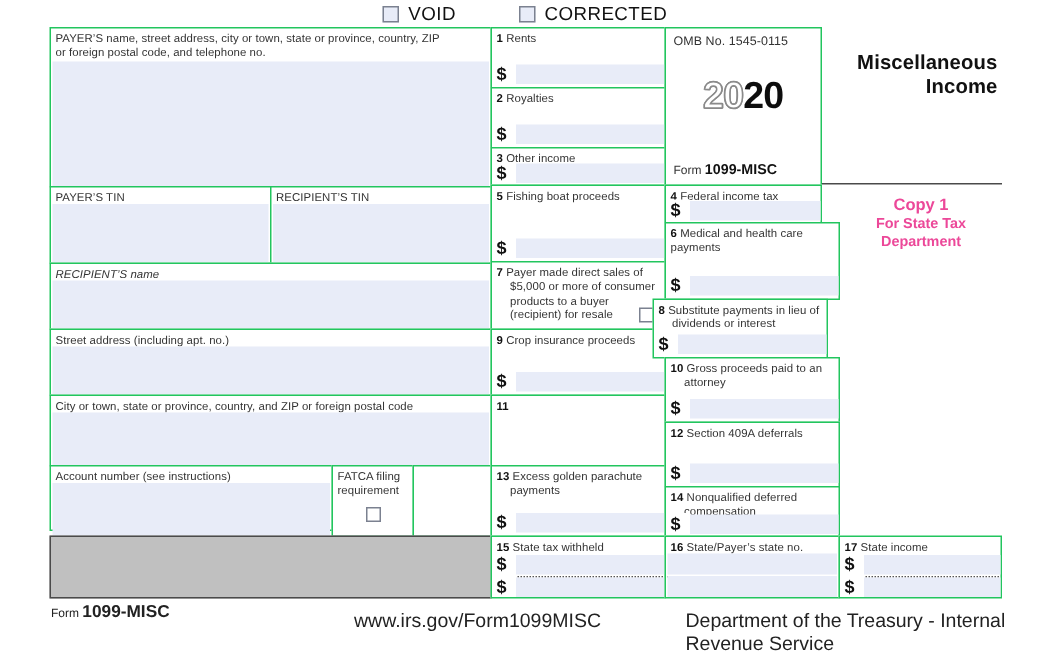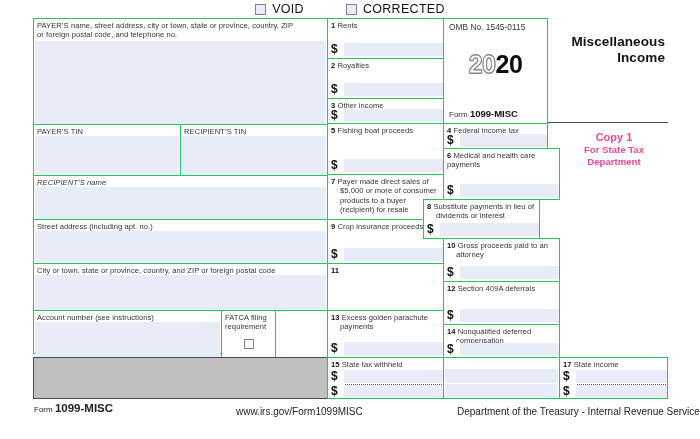--- a/index.html
+++ b/index.html
@@ -82,21 +82,21 @@
 
   .formno{font-size:8px;color:#333;}
   .formno b{font-size:9.5px;color:#111;}
 
   
   .graybar{position:absolute;background:#c0c0c0;border:1px solid #4a4a4a;box-sizing:border-box;}
 
   
   .footer{position:absolute;font-size:8px;color:#222;}
   .footer b{font-size:11.5px;}
-  .footer.center{font-size:10px;}
+  .footer.center{font-size:13px;}
 
   
   .dotted{
     position:absolute;left:1px;right:1px;height:0;
     border-top:1px dotted #555;
   }
   .small-cb{
     width:10px;height:10px;border:1px solid #7b8190;background:#fff;
     box-sizing:border-box;display:inline-block;
   }
@@ -258,21 +258,21 @@
 
     <div class="cell bx" style="left:410px;top:130px;width:117px;height:52px;">
       <span class="lbl"><b>6</b>
         <span>Medical and health care payments</span></span>
       <div class="money" style="bottom:2px;">
         <span class="dollar">$</span>
           <span class="mfill"></span>
       </div>
     </div>
 
-    <div class="cell bx" style="left:390px;top:181px;width:117px;height:40px;">
+    <div class="cell bx" style="left:402px;top:181px;width:117px;height:40px;">
       <span class="lbl"><b>8</b>
         <span>Substitute payments in lieu of</span></span>
       <span class="lbl indent" style="padding-top:0;">dividends or interest</span>
       <div class="money" style="bottom:2px;">
         <span class="dollar">$</span>
           <span class="mfill"></span>
       </div>
     </div>
 
     <div class="cell bx" style="left:410px;top:220px;width:117px;height:44px;">
@@ -323,20 +323,22 @@
           <span class="mfill"></span>
       </div>
       <div class="dotted" style="top:26px;"></div>
       <div class="money" style="top:26px;">
         <span class="dollar">$</span>
           <span class="mfill"></span>
       </div>
     </div>
 
     <div class="cell bx" style="left:410px;top:339px;width:117px;height:42px;">
+      <span class="lbl"><b>16</b>
+        <span>State/Payer’s state no.</span></span>
       <div class="fill" style="top:11px;height:14px;"></div>
       <div class="dotted" style="top:26px;"></div>
       <div class="fill" style="top:26px;height:14px;"></div>
     </div>
 
     <div class="cell bx" style="left:526px;top:339px;width:109px;height:42px;">
       <span class="lbl"><b>17</b>
         <span>State income</span></span>
       <div class="money" style="top:11px;">
         <span class="dollar">$</span>

